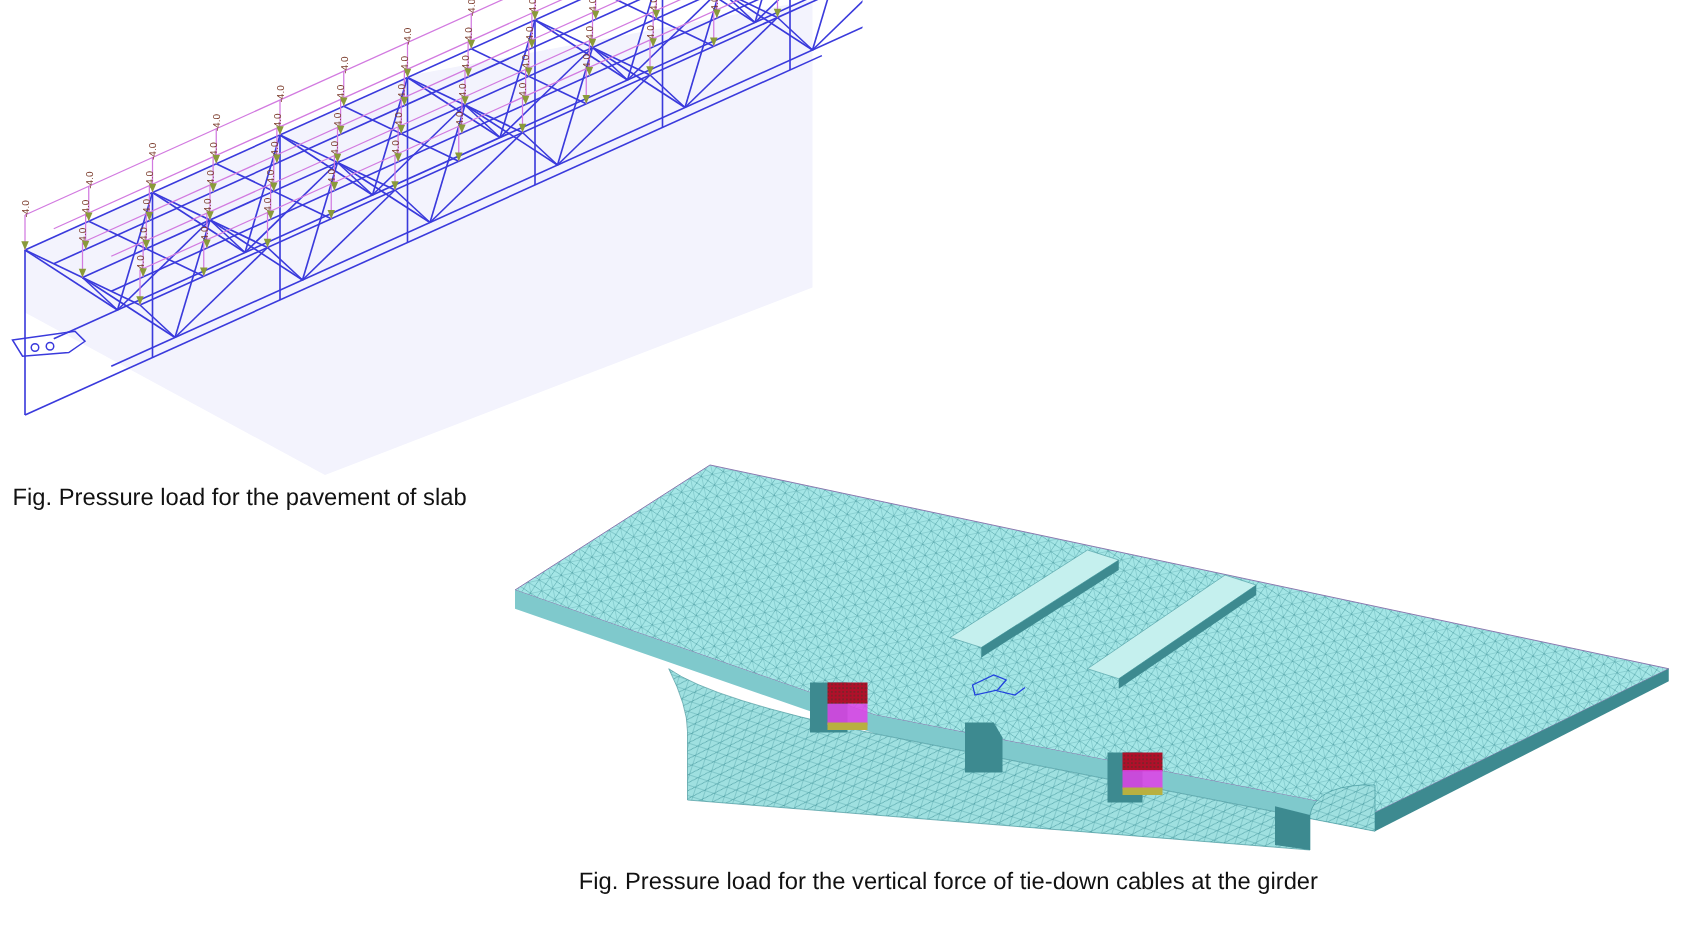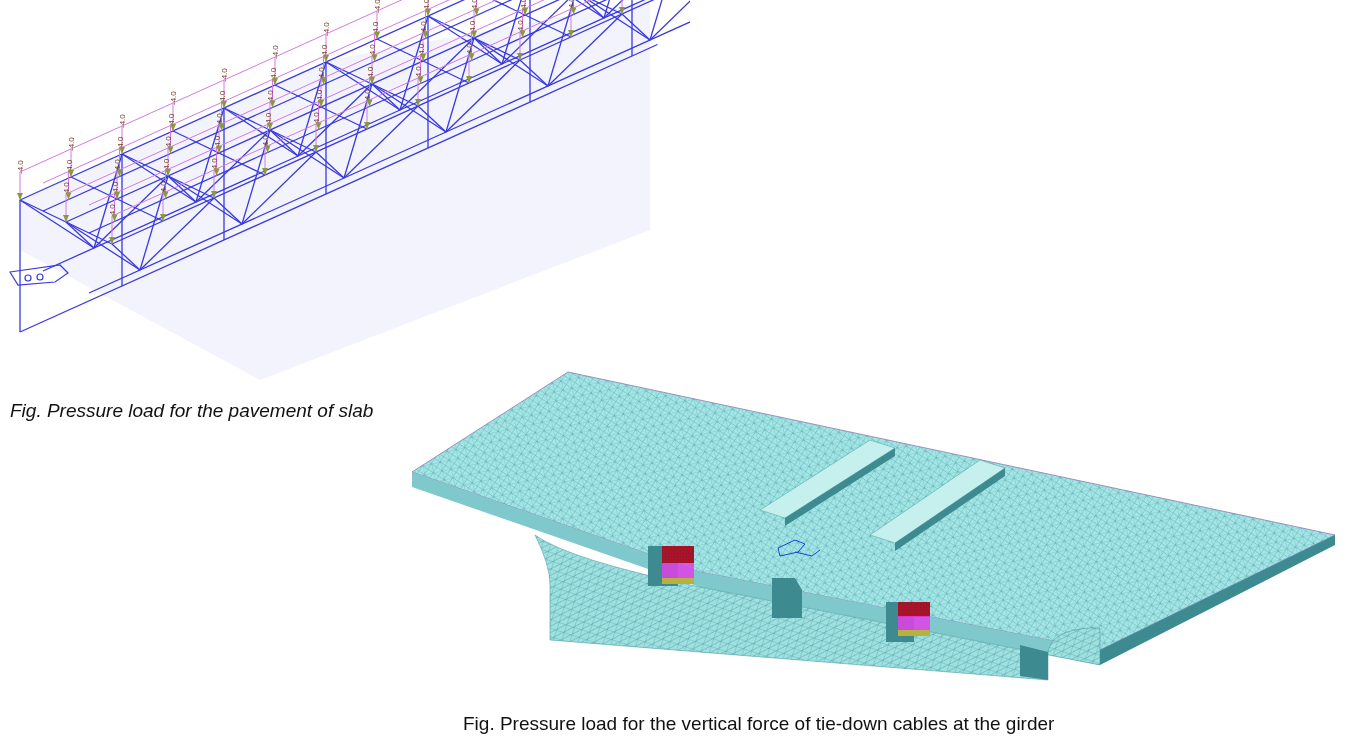--- a/index.html
+++ b/index.html
@@ -3,22 +3,22 @@
 <meta charset="utf-8">
 <style>
   html, body { margin: 0; padding: 0; background: #ffffff; }
   body { width: 1350px; height: 748px; position: relative; overflow: hidden;
          font-family: "Liberation Sans", sans-serif; }
   .figure { position: absolute; }
   #fig-truss { left: 0; top: 0; width: 690px; height: 390px; }
   #fig-girder { left: 400px; top: 360px; width: 950px; height: 345px; }
   .caption { position: absolute; font-family: "Liberation Sans", sans-serif;
              font-size: 19px; color: #111; white-space: nowrap; }
-  #caption-1 { left: 10px; top: 400px; font-style: italic; }
-  #caption-2 { left: 463px; top: 713px; text-align: right; }
+  #caption-1 { left: 10px; top: 388px; }
+  #caption-2 { left: 463px; top: 695px; text-align: right; }
   svg { display: block; }
   .load-label { font-family: "Liberation Sans", sans-serif; font-size: 8px; fill: #7a3a2a; }
 </style>
 </head>
 <body>
 
 <div class="figure" id="fig-truss">
   <svg width="690" height="390" viewBox="0 0 690 390">
     <defs>
       <pattern id="ghostStripes" width="40" height="12" patternUnits="userSpaceOnUse">

